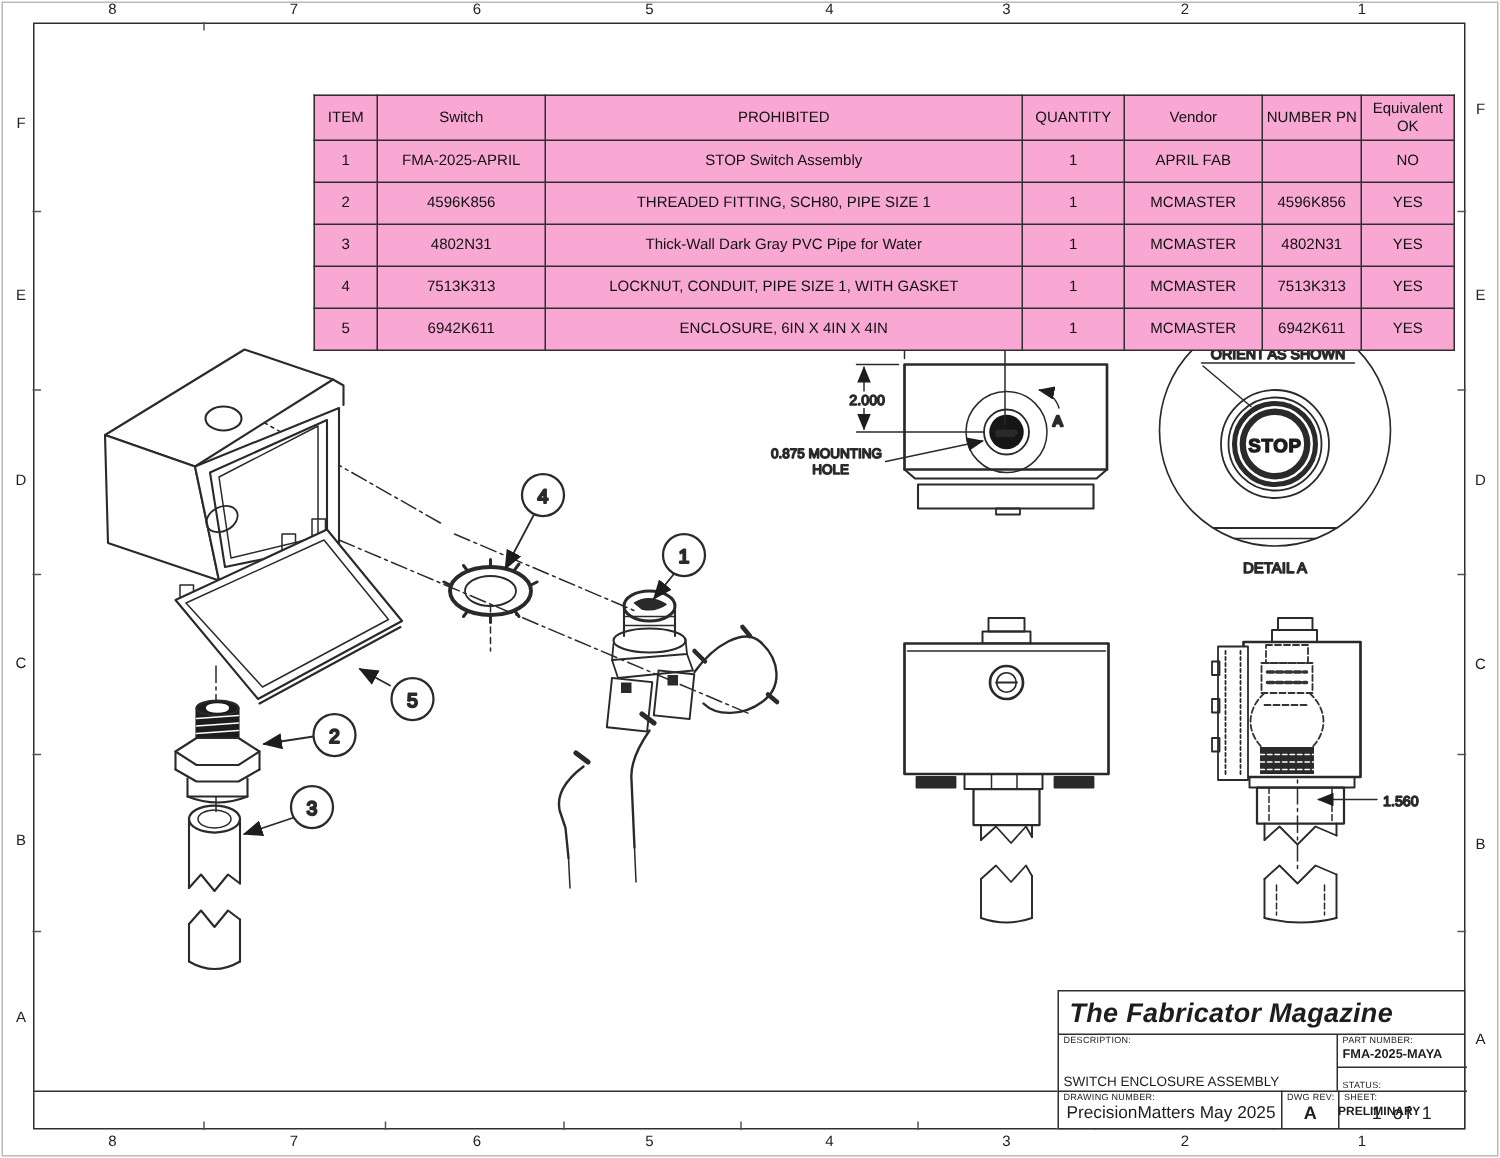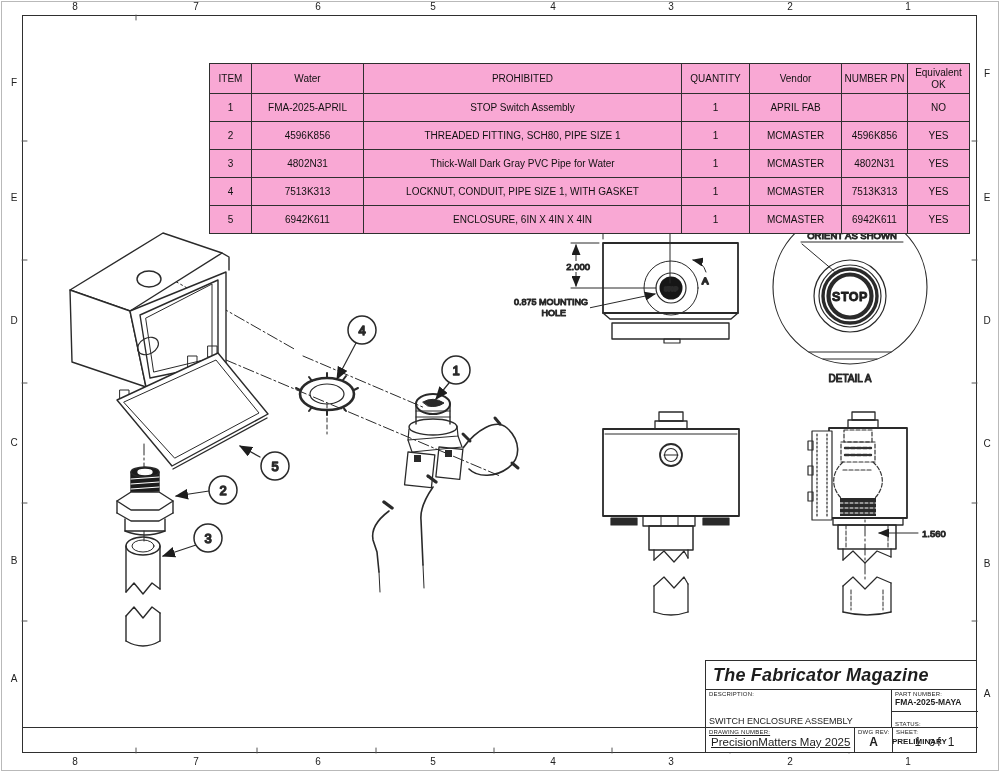--- a/index.html
+++ b/index.html
@@ -22,21 +22,21 @@
   .tb .lab{font-size:6px;color:#222;letter-spacing:0.2px;display:block;padding:1px 0 0 3px;}
   .tb-company{left:0;top:0;width:100%;height:29px;border-bottom:1.4px solid #2f2f2f;
       font-size:18px;font-weight:bold;font-style:italic;padding:4px 0 0 7px;letter-spacing:0.2px;}
   .tb-desc{left:0;top:29px;width:186px;height:37px;border-right:1.4px solid #2f2f2f;}
   .tb-desc .val{font-size:9px;padding:1px 0 0 3px;display:block;margin-top:18px;}
   .tb-part{left:186px;top:29px;width:86px;height:22px;border-bottom:1px solid #2f2f2f;}
   .tb-part .val{font-size:8.5px;font-weight:bold;padding:0 0 0 3px;display:block;}
   .tb-status{left:186px;top:51px;width:86px;height:15px;}
   .tb-status .lab{display:inline;padding-left:3px;}
   .tb-status .val{font-size:8px;font-weight:bold;}
-  .tb-dwg{left:0;top:66px;width:148px;height:25px;border-top:1.4px solid #2f2f2f;text-decoration:underline;}
+  .tb-dwg{left:0;top:66px;width:148px;height:25px;border-top:1.4px solid #2f2f2f;}
   .tb-dwg .val{font-size:11.5px;padding:1px 0 0 5px;display:block;}
   .tb-rev{left:148px;top:66px;width:38px;height:25px;border-top:1.4px solid #2f2f2f;border-left:1px solid #2f2f2f;}
   .tb-rev .val{font-size:12px;font-weight:bold;text-align:center;display:block;}
   .tb-sheet{left:186px;top:66px;width:86px;height:25px;border-top:1.4px solid #2f2f2f;border-left:1px solid #2f2f2f;}
   .tb-sheet .val{font-size:12px;font-weight:normal;text-align:center;display:block;letter-spacing:2px;}
   
   .disclaimer{position:absolute;left:22px;top:727px;width:683px;height:26px;box-sizing:border-box;
       border-top:1.4px solid #2f2f2f;font-size:7.4px;line-height:1.4;padding:2px 4px 0 8px;color:#111;}
   
   svg text{font-family:"Liberation Sans","DejaVu Sans",sans-serif;fill:#1d1d1d;}
@@ -358,21 +358,21 @@
         <col style="width:112px">
         <col style="width:318px">
         <col style="width:68px">
       <col style="width:92px">
         <col style="width:66px">
         <col style="width:62px">
     </colgroup>
     <thead>
       <tr>
         <th>ITEM</th>
-        <th>Water</th>
+        <th>Switch</th>
         <th>PROHIBITED</th>
         <th>QUANTITY</th>
         <th>Vendor</th>
         <th>NUMBER PN</th>
         <th>Equivalent OK</th>
       </tr>
     </thead>
     <tbody>
       <tr>
         <td>1</td>

